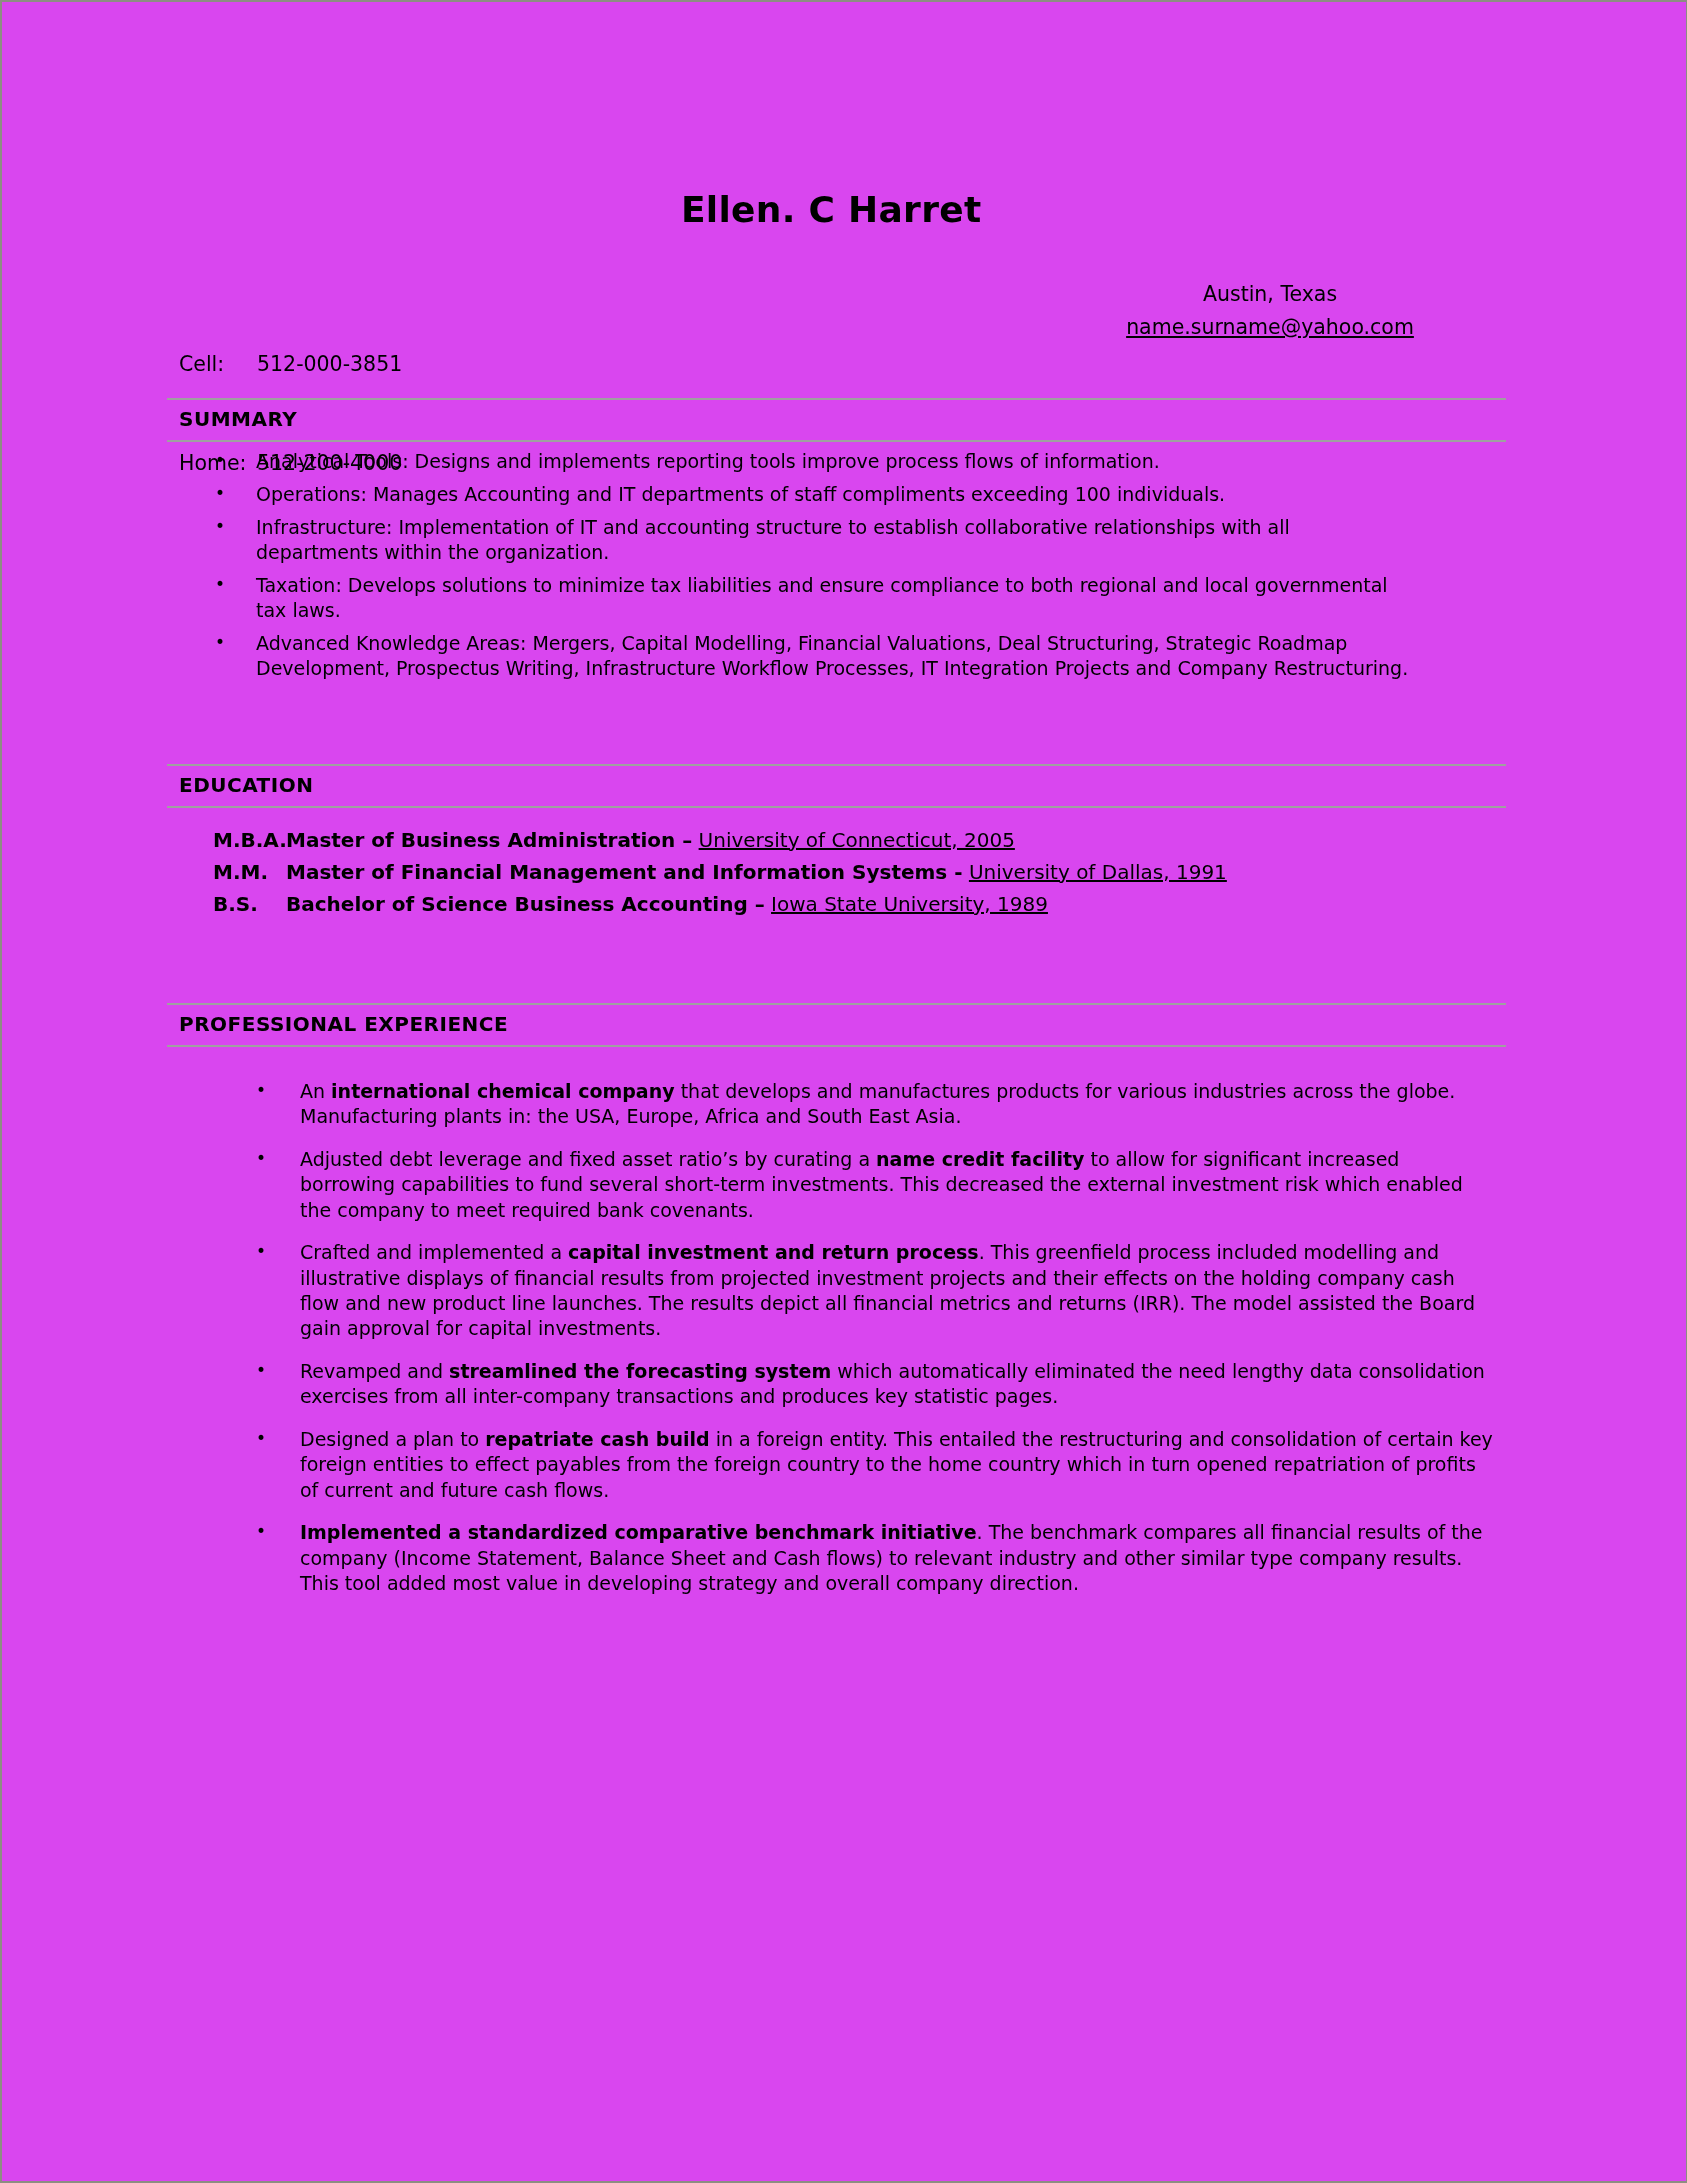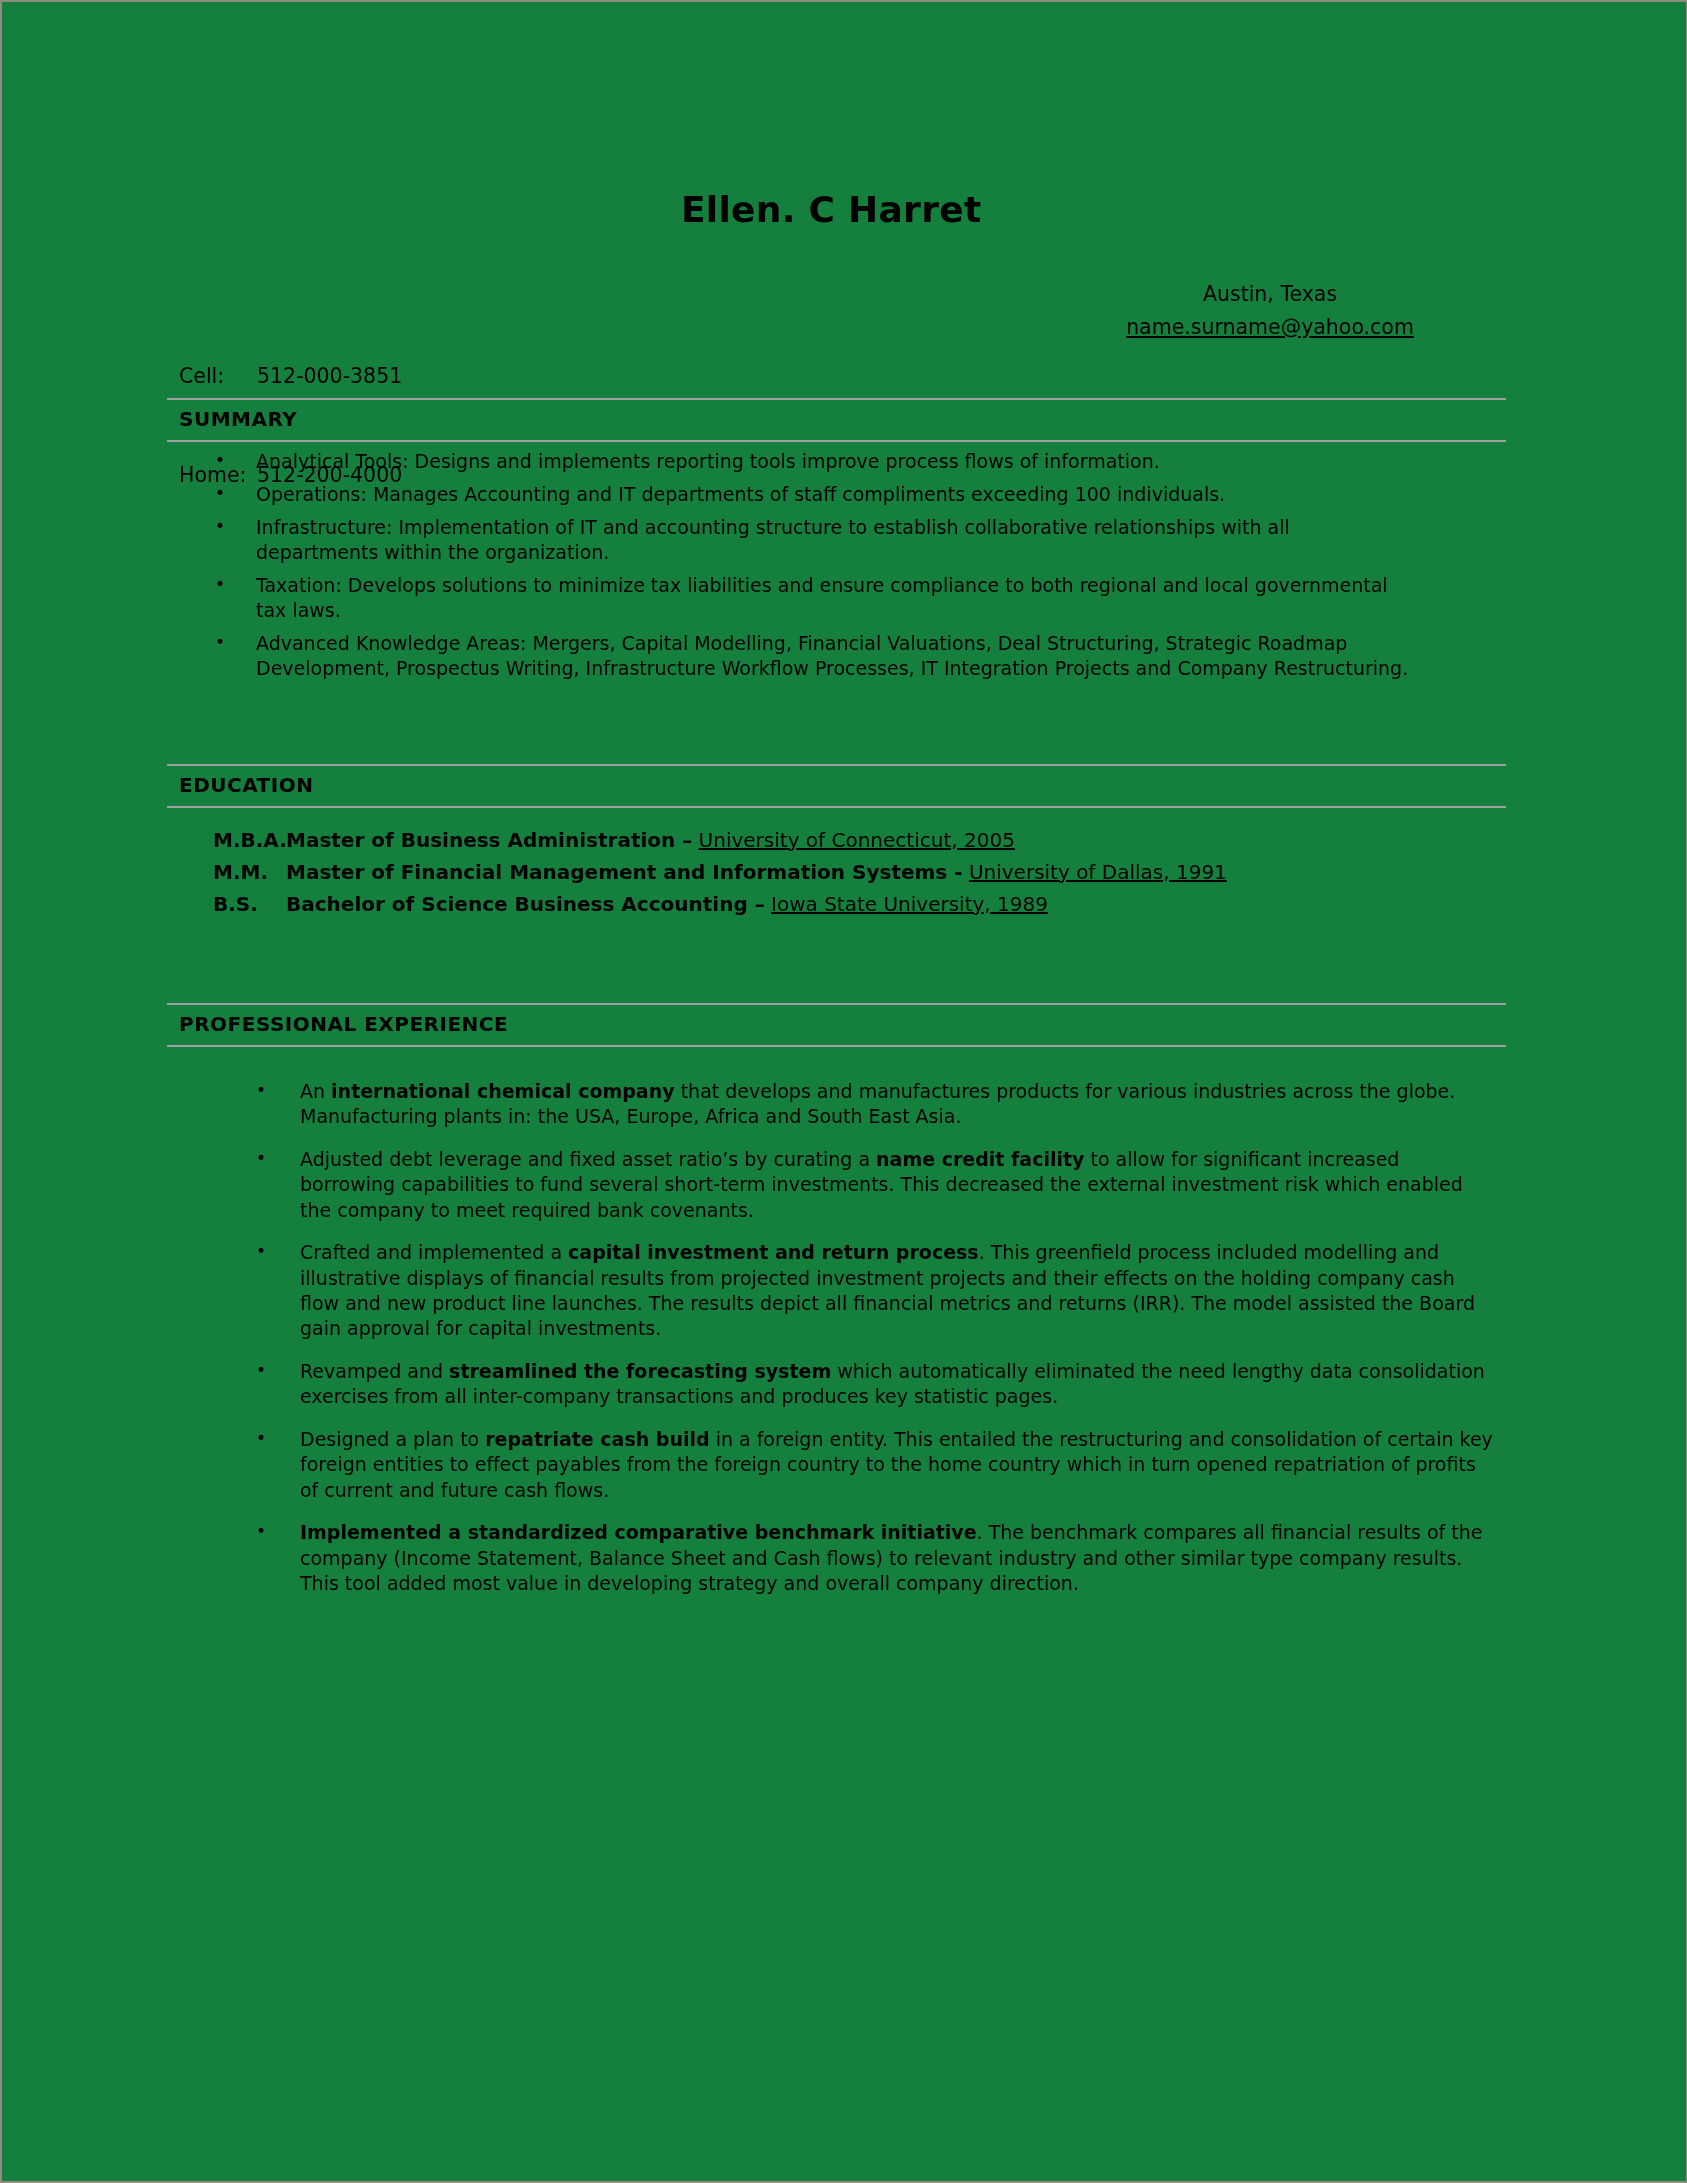--- a/index.html
+++ b/index.html
@@ -9,21 +9,21 @@
     background: #ffffff;
   }
   body {
     font-family: "DejaVu Sans", sans-serif;
     color: #000000;
   }
   .page {
     position: relative;
     width: 1688px;
     height: 2183px;
-    background: #15803d;
+    background: #d946ef;
     box-sizing: border-box;
     border: 2px solid #8d8d82;
     overflow: hidden;
   }
   .page-inner {
     position: absolute;
     left: 0;
     top: 0;
     width: 1688px;
     height: 2183px;
@@ -53,21 +53,21 @@
     left: -5.3px;
   }
   .contact-row {
     position: relative;
     margin-top: 50px;
     height: 63px;
   }
   .contact-left {
     position: absolute;
     left: 12px;
-    top: 16px;
+    top: 4px;
     font-size: 20.5px;
     line-height: 33px;
     white-space: pre;
   }
   .contact-left .lbl {
     display: inline-block;
     width: 78px;
   }
   .contact-right {
     position: absolute;

